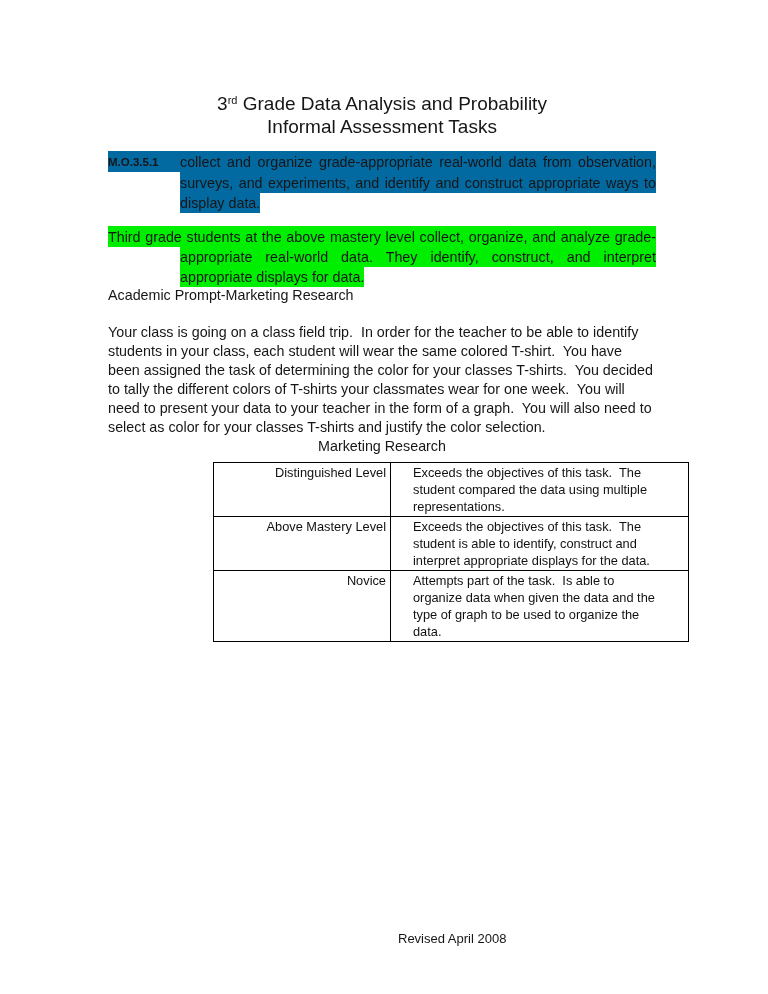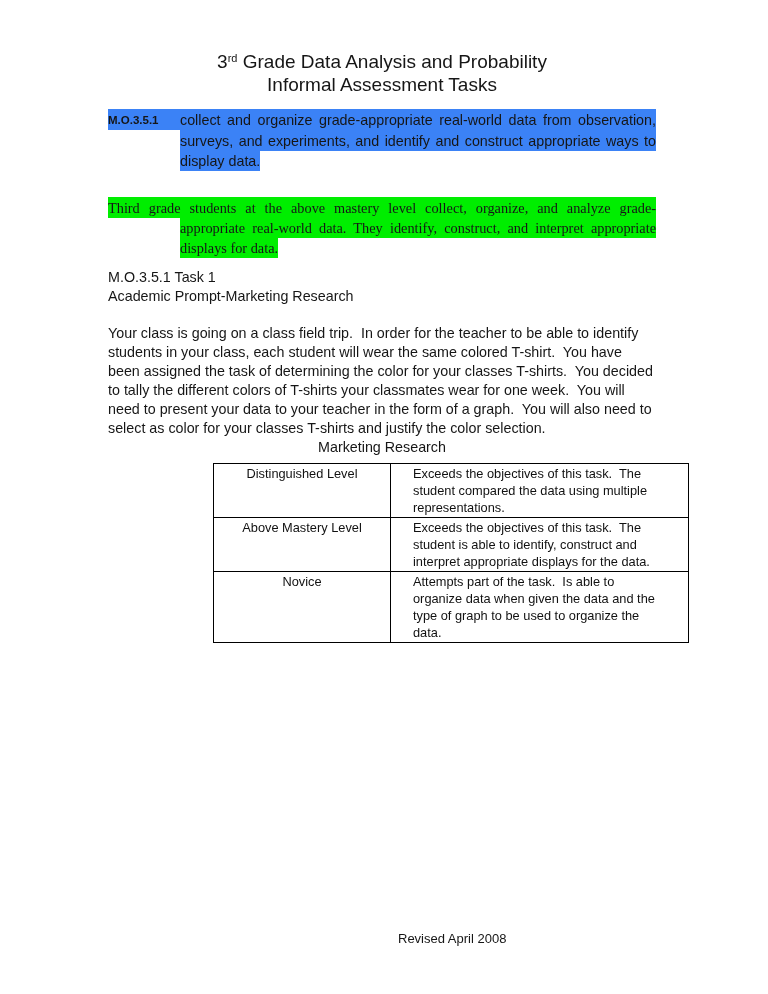--- a/index.html
+++ b/index.html
@@ -6,73 +6,72 @@
   html, body { margin: 0; padding: 0; }
   body {
     width: 768px; height: 994px;
     background: #ffffff;
     font-family: "Liberation Sans", "DejaVu Sans", sans-serif;
     color: #161616;
   }
   .page { position: relative; width: 768px; height: 994px; overflow: hidden; background: #ffffff; }
   .content { margin: 0 112px 0 108px; }
 
-  .doc-title { padding-top: 47px; text-align: center; font-size: 19px; line-height: 23px; }
+  .doc-title { padding-top: 89px; text-align: center; font-size: 19px; line-height: 23px; }
   .title-sup { font-size: 11px; vertical-align: 6px; }
 
   .hl-para {
     margin: 0; font-size: 14.3px; line-height: 20px;
     text-align: justify; padding-left: 72px; text-indent: -72px;
   }
   .m-std   { margin-top: 13px; }
-  .m-green { margin-top: 27px; font-family: Liberation Serif, serif; }
+  .m-green { margin-top: 14px; }
   .m-cyan  { margin-top: 8px; }
   mark { color: inherit; padding: 2.5px 0; }
-  .hl-yellow { background: #3b82f6; }
+  .hl-yellow { background: #0369a1; }
   .hl-green  { background: #00ee00; }
   .hl-cyan   { background: #00ffff; }
   .code-label {
     display: inline-block; width: 72px; text-indent: 0;
     font-weight: bold; font-size: 11.5px;
   }
 
   .task-line    { margin-top: 11px; font-size: 14.3px; line-height: 19px; }
   .prompt-title { font-size: 14.3px; line-height: 19px; }
   .prompt-body  { margin-top: 18px; font-size: 14.3px; line-height: 19px; white-space: pre-wrap; }
 
   .rubric-heading { text-align: center; font-size: 14.3px; line-height: 19px; }
 
   table.rubric {
     border-collapse: collapse; table-layout: fixed;
     margin-left: 105px; margin-top: 6px; width: 475px;
     font-size: 12.8px; line-height: 17px; color: #111111;
   }
   table.rubric td { border: 1px solid #000; vertical-align: top; }
-  td.lvl  { width: 177px; text-align: center; padding: 1px 4px; margin-top: 25px; }
+  td.lvl  { width: 177px; text-align: right; padding: 1px 4px; margin-top: 25px; }
   td.desc { width: 298px; padding: 1px 22px; white-space: pre-wrap; }
 
   .footer-note { position: absolute; top: 931px; left: 398px; font-size: 13px; line-height: 15px; }
 </style>
 </head>
 <body>
 
 <div class="page">
   <div class="content">
 
     <div class="doc-title">
       <div><span>3</span><sup class="title-sup">rd</sup><span> Grade Data Analysis and Probability</span></div>
       <div>Informal Assessment Tasks</div>
     </div>
 
     <p class="hl-para m-std"><mark class="hl-yellow"><span class="code-label">M.O.3.5.1</span><span>collect and organize grade-appropriate real-world data from observation, surveys, and experiments, and identify and construct appropriate ways to display data.</span></mark></p>
 
     <p class="hl-para m-green"><mark class="hl-green">Third grade students at the above mastery level collect, organize, and analyze grade-appropriate real-world data. They identify, construct, and interpret appropriate displays for data.</mark></p>
 
 
-    <div class="task-line">M.O.3.5.1 Task 1</div>
 
     <div class="prompt-title">Academic Prompt-Marketing Research</div>
 
     <div class="prompt-body">Your class is going on a class field trip.  In order for the teacher to be able to identify students in your class, each student will wear the same colored T-shirt.  You have been assigned the task of determining the color for your classes T-shirts.  You decided to tally the different colors of T-shirts your classmates wear for one week.  You will need to present your data to your teacher in the form of a graph.  You will also need to select as color for your classes T-shirts and justify the color selection.</div>
 
     <div class="rubric-heading">Marketing Research</div>
 
     <table class="rubric">
       <tbody>
         <tr>

